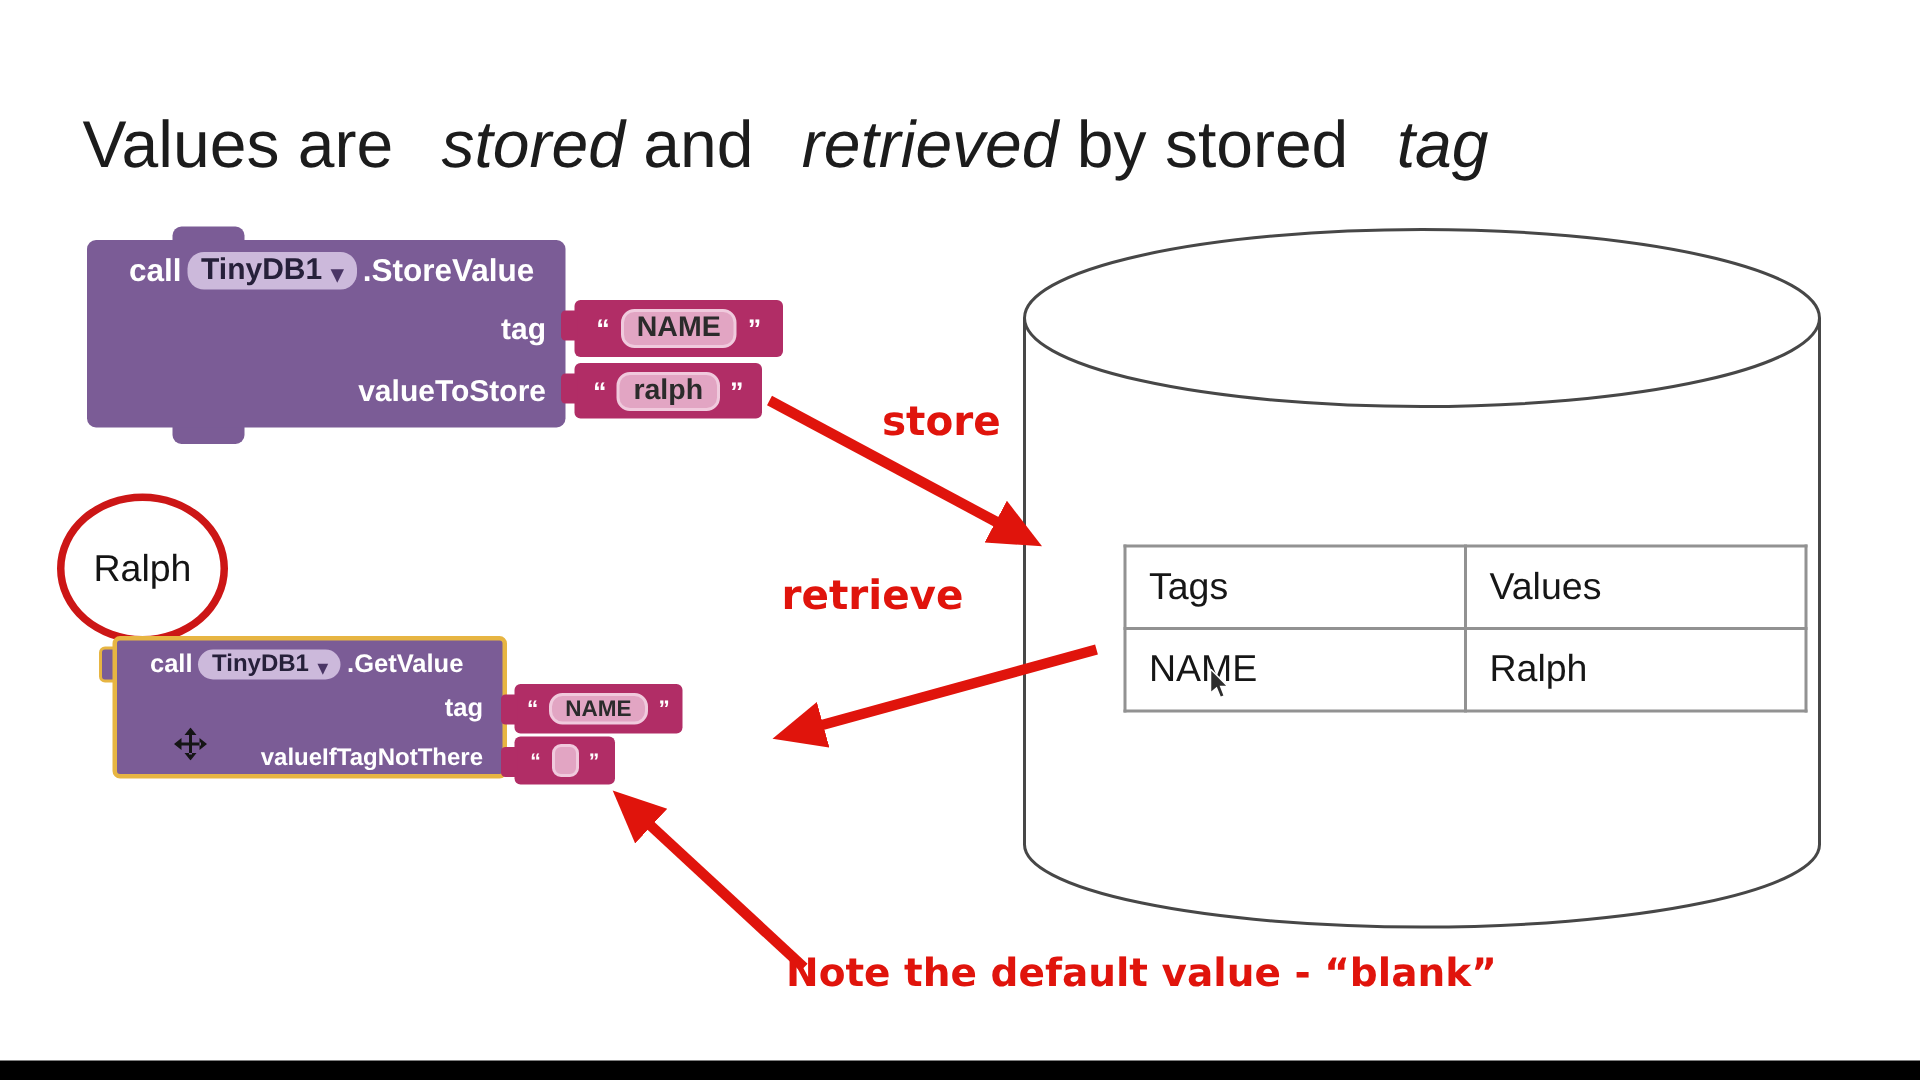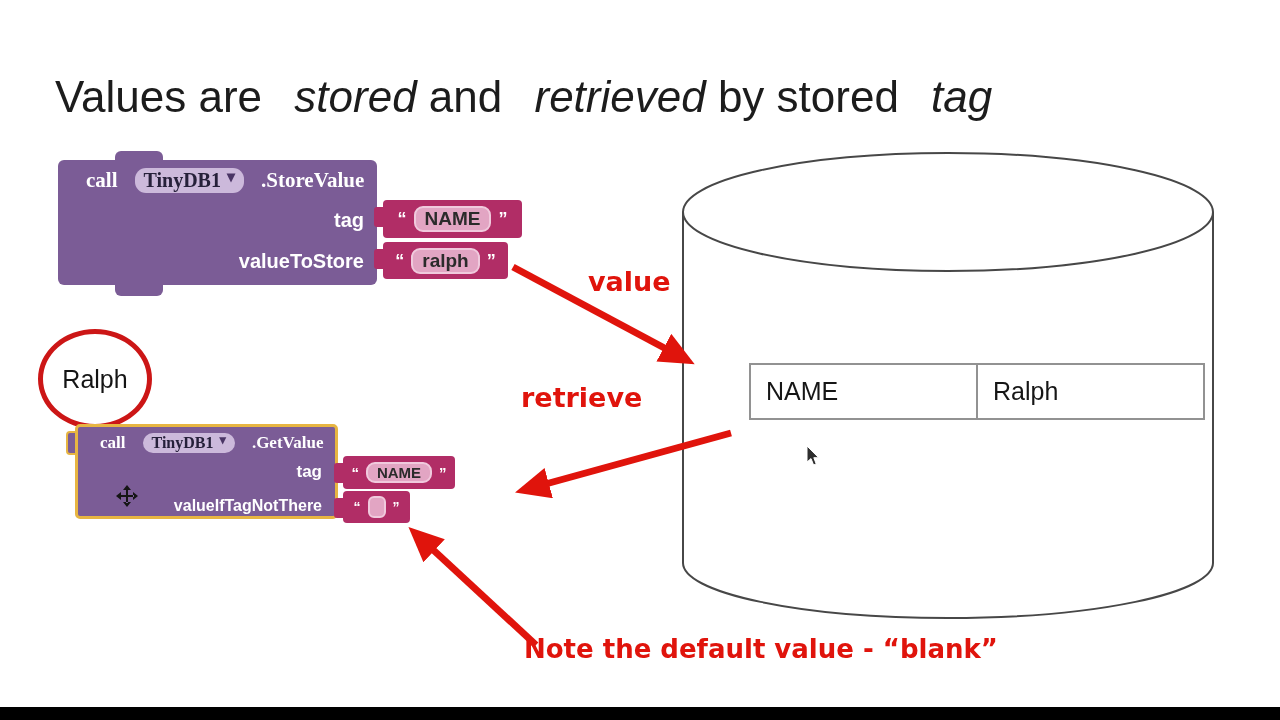--- a/index.html
+++ b/index.html
@@ -6,22 +6,22 @@
   #canvas{position:relative;width:1280px;height:720px;background:#ffffff;overflow:hidden;
           font-family:"Liberation Sans", sans-serif;}
   .abs{position:absolute;}
 
   
   #title{left:55px;top:72px;font-size:44px;color:#1c1c1c;letter-spacing:0;white-space:nowrap;}
   #title .it{font-style:italic;margin-left:20px;}
 
   
   .ai-body{background:#7B5C96;border-radius:6px;box-sizing:border-box;color:#fff;font-weight:bold;}
-  .ai-row1{display:flex;align-items:center;gap:17px;font-family:Liberation Serif, serif;}
-  .ai-pill{background:#CCB9DB;color:#26203a;border-radius:11px;padding:1px 9px;display:inline-flex;align-items:flex-start;gap:6px;}
+  .ai-row1{display:flex;align-items:center;gap:4px;}
+  .ai-pill{background:#CCB9DB;color:#26203a;border-radius:11px;padding:1px 9px;display:inline-flex;align-items:flex-end;gap:6px;}
   .caret{color:#4a3565;font-size:0.8em;line-height:1;}
   .ai-param{position:absolute;right:13px;color:#fff;font-weight:bold;}
   .val-block{background:#B12D66;border-radius:4px;display:flex;align-items:center;justify-content:center;gap:7px;box-sizing:border-box;}
   .val-block::before{content:"";position:absolute;left:-9px;top:7px;width:11px;height:20px;background:#B12D66;border-radius:3px 0 0 3px;}
   .quote{color:#fff;font-weight:bold;font-size:18px;line-height:1;}
   .pink-pill{background:#E2A5C3;border:2px solid #F0CADD;border-radius:9px;color:#2b2b2b;font-weight:bold;padding:0 9px;}
   .notch{background:#7B5C96;}
 
   
   .red-note{color:#E0140C;font-weight:bold;font-family:"DejaVu Sans", sans-serif;white-space:nowrap;}
@@ -60,20 +60,24 @@
       <ellipse cx="948" cy="212" rx="265" ry="59" fill="#ffffff" stroke="#474747" stroke-width="2"></ellipse>
     </g>
 
     <line x1="513" y1="267" x2="670" y2="351" stroke="#E0140C" stroke-width="7" marker-end="url(#arrow)"></line>
     <line x1="731" y1="433" x2="542" y2="485" stroke="#E0140C" stroke-width="7" marker-end="url(#arrow)"></line>
     <line x1="536" y1="645" x2="429" y2="546" stroke="#E0140C" stroke-width="7" marker-end="url(#arrow)"></line>
   </svg>
 
   <table class="abs" id="db-table">
     <tbody>
+      <tr>
+        <td>Tags</td>
+        <td>Values</td>
+      </tr>
       <tr>
         <td>NAME</td>
         <td>Ralph</td>
       </tr>
     </tbody>
   </table>
 
   <svg class="abs" style="left:806px;top:446px;" width="16" height="22">
     <polygon points="1,0 1,16 5,12.6 7.6,19 10.2,17.9 7.8,11.7 12.6,11.7" fill="#2e2e2e" stroke="#fff" stroke-width="1"></polygon>
   </svg>
@@ -132,19 +136,19 @@
     <span class="pink-pill" style="font-size:15px;border-width:2px;">NAME</span>
     <span class="quote" style="font-size:15px;">”</span>
   </div>
 
   <div class="abs val-block" style="left:343px;top:491px;width:67px;height:32px;">
     <span class="quote" style="font-size:14px;">“</span>
     <span class="pink-pill" style="width:14px;height:18px;padding:0;border-radius:6px;"></span>
     <span class="quote" style="font-size:14px;">”</span>
   </div>
 
-  <div class="abs red-note" style="left:588px;top:266px;font-size:27px;">value</div>
+  <div class="abs red-note" style="left:588px;top:266px;font-size:27px;">store</div>
   <div class="abs red-note" style="left:521px;top:382px;font-size:27px;">retrieve</div>
   <div class="abs red-note" style="left:524px;top:634px;font-size:26px;">Note the default value - “blank”</div>
 
   <div class="abs" id="bottom-bar"></div>
 
 </div>
 
 </body></html>

